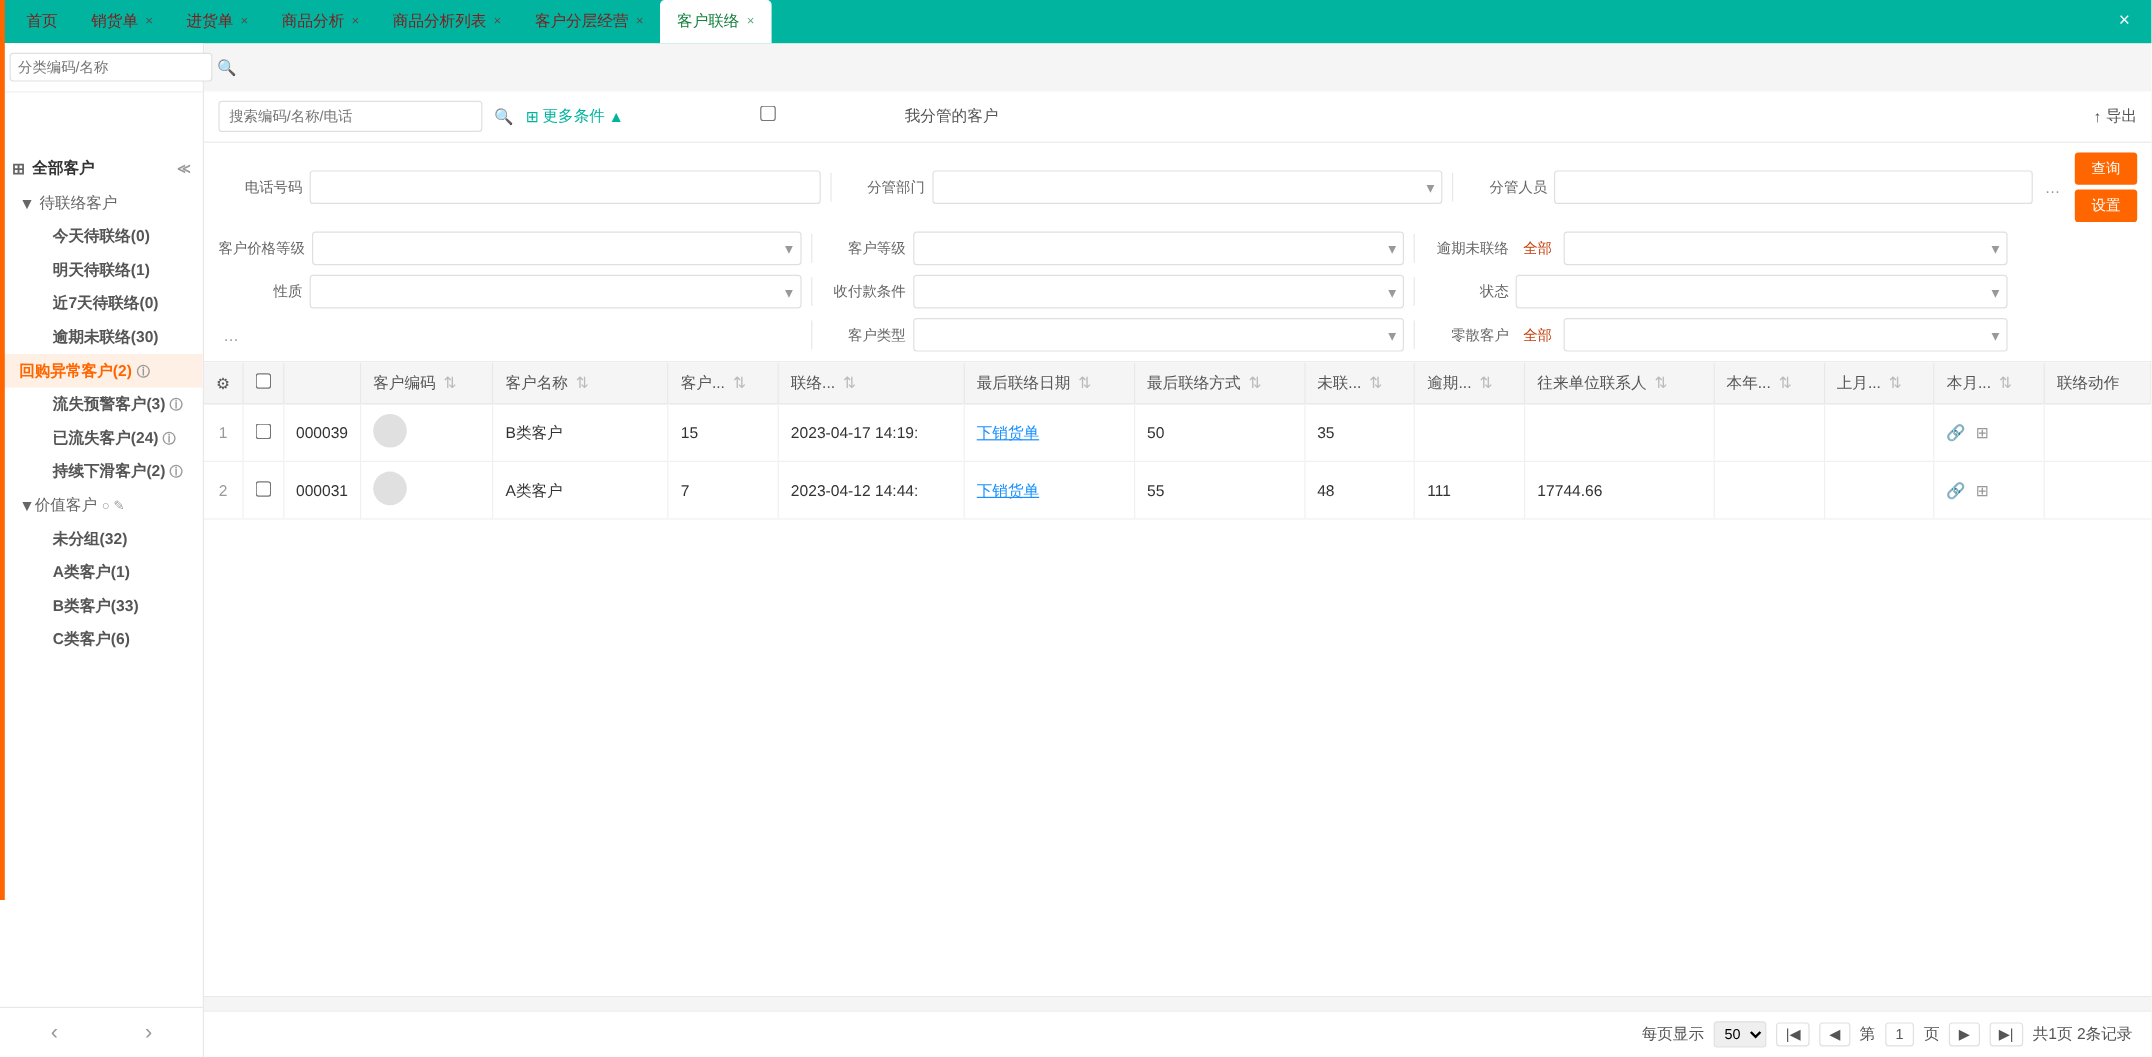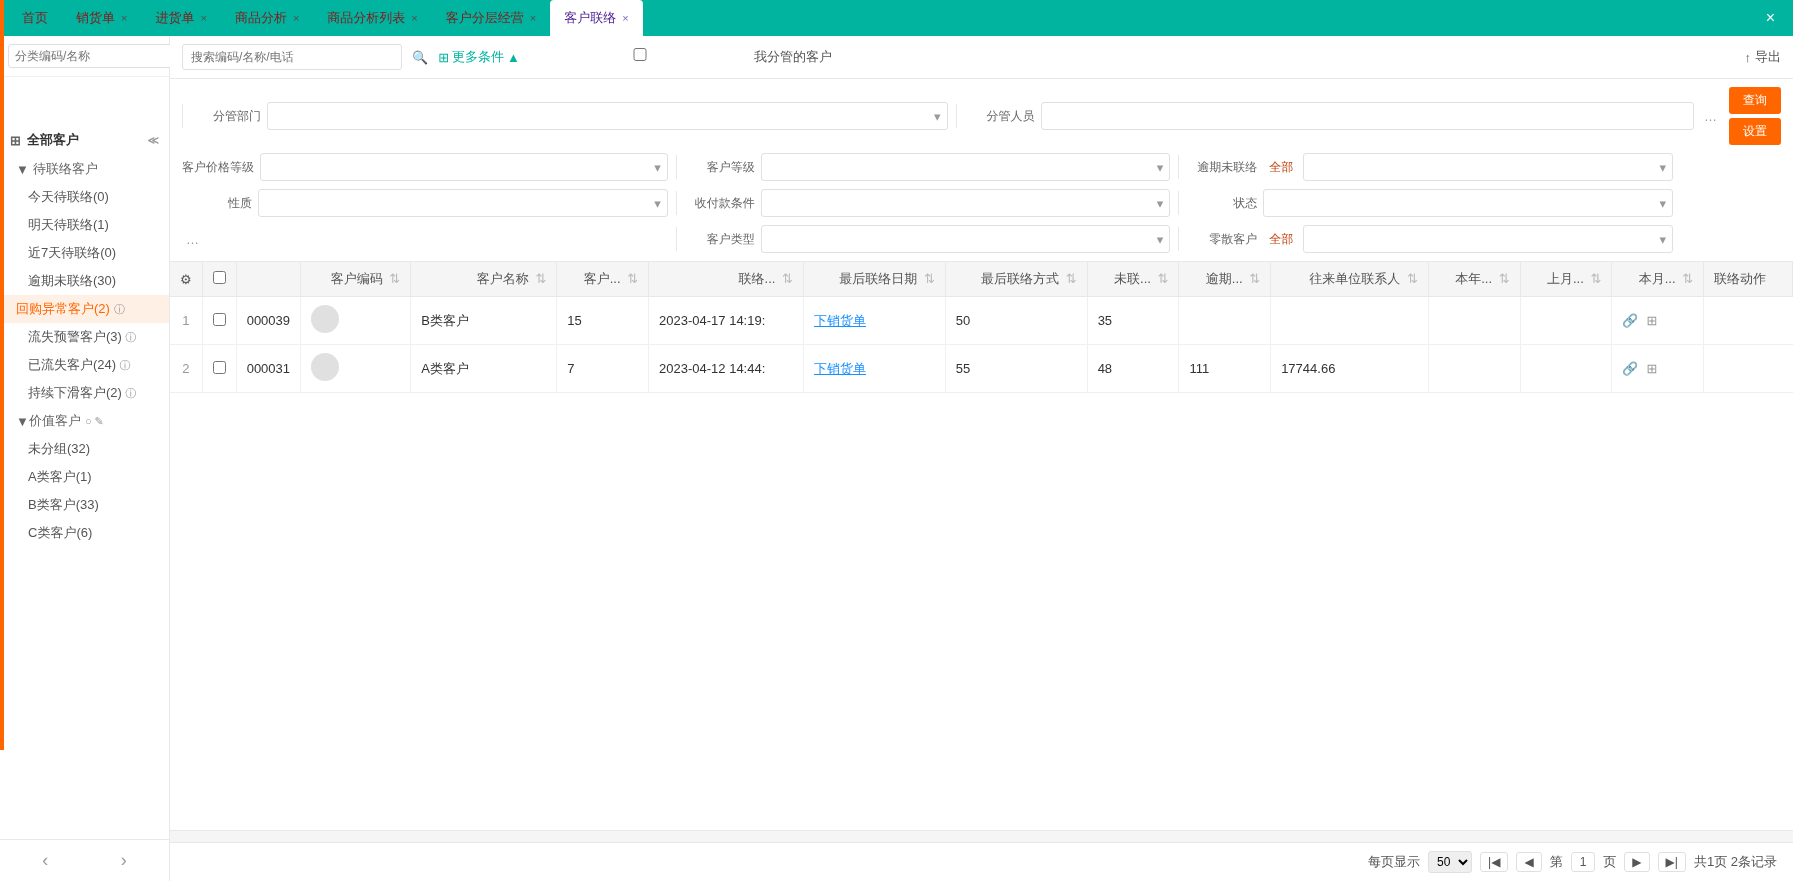--- a/index.html
+++ b/index.html
@@ -17,21 +17,21 @@
     .top-nav .nav-item {
       padding: 0 14px;
       height: 36px;
       display: flex;
       align-items: center;
       cursor: pointer;
       color: #7f1d1d;
       font-size: 13px;
       white-space: nowrap;
     }
-    .top-nav .nav-item.active { background: white; color: #4c1d95; border-radius: 4px 4px 0 0; }
+    .top-nav .nav-item.active { background: white; color: #15803d; border-radius: 4px 4px 0 0; }
     .top-nav .nav-item .close-x { margin-left: 6px; font-size: 11px; opacity: 0.7; }
     .top-nav .close-window { margin-left: auto; color: white; cursor: pointer; font-size: 16px; padding: 0 10px; }
 
     
     .main-layout {
       display: flex;
       height: calc(881px - 36px);
     }
 
     
@@ -80,24 +80,25 @@
       padding: 5px 10px 5px 16px;
       color: #666;
       cursor: pointer;
       display: flex;
       align-items: center;
       font-size: 13px;
     }
     .sidebar-group-title .tri { margin-right: 4px; }
 
     .sidebar-item {
-      padding: 5px 10px 5px 28px;
+      padding: 5px 10px 5px 44px;
       color: #555;
       cursor: pointer;
       font-size: 12px;
+      font-weight: bold;
     }
     .sidebar-item.active { background: #fff0e6; color: #ff6600; }
 
     .sidebar-value-group {
       padding: 5px 10px 5px 16px;
       color: #666;
       cursor: pointer;
       display: flex;
       align-items: center;
       font-size: 13px;
@@ -120,20 +121,21 @@
       z-index: 100;
     }
 
     
     .content-area {
       flex: 1;
       display: flex;
       flex-direction: column;
       background: #f5f5f5;
       overflow: hidden;
+      margin-top: 40px;
     }
 
     
     .filter-bar {
       background: white;
       padding: 8px 12px;
       border-bottom: 1px solid #e8e8e8;
       display: flex;
       align-items: center;
       gap: 10px;
@@ -266,21 +268,21 @@
       border-bottom: 1px solid #e8e8e8;
     }
     thead th {
       padding: 8px 10px;
       text-align: left;
       color: #555;
       font-weight: normal;
       white-space: nowrap;
       border-right: 1px solid #e8e8e8;
     }
-    thead th.sortable { cursor: pointer; text-align: right; }
+    thead th.sortable { cursor: pointer; }
     thead th .sort-icon { color: #bbb; margin-left: 3px; }
     tbody tr { border-bottom: 1px solid #f0f0f0; }
     tbody td {
       padding: 8px 10px;
       color: #333;
       white-space: nowrap;
       border-right: 1px solid #f0f0f0;
     }
     .link-text { color: #1890ff; text-decoration: underline; cursor: pointer; }
     .action-icons { display: flex; gap: 8px; color: #999; cursor: pointer; }
@@ -484,20 +486,24 @@
       </div>
       <div class="export-btn">
         <span>↑</span>
         <span>导出</span>
       </div>
     </div>
 
     <div class="adv-filters">
 
       <div class="filter-row">
+        <div class="filter-field">
+          <span class="filter-label">电话号码</span>
+          <input class="filter-input" type="text" style="flex: 2 1 0%;">
+        </div>
         <div class="filter-divider"></div>
         <div class="filter-field">
           <span class="filter-label">分管部门</span>
           <div class="filter-select" style="flex:2;">
             <span></span>
             <span class="caret">▾</span>
           </div>
         </div>
         <div class="filter-divider"></div>
         <div class="filter-field">

